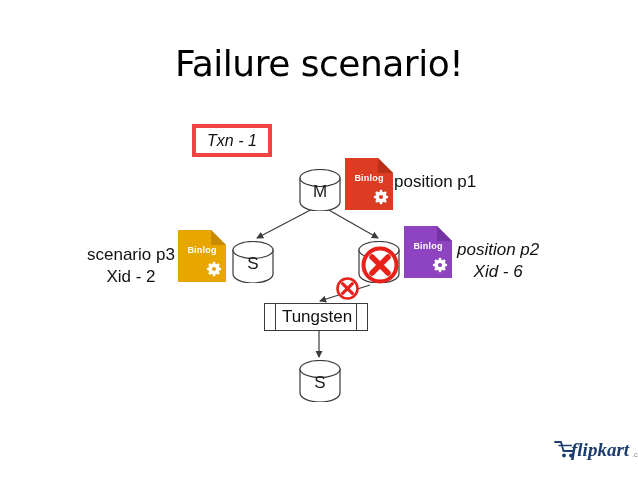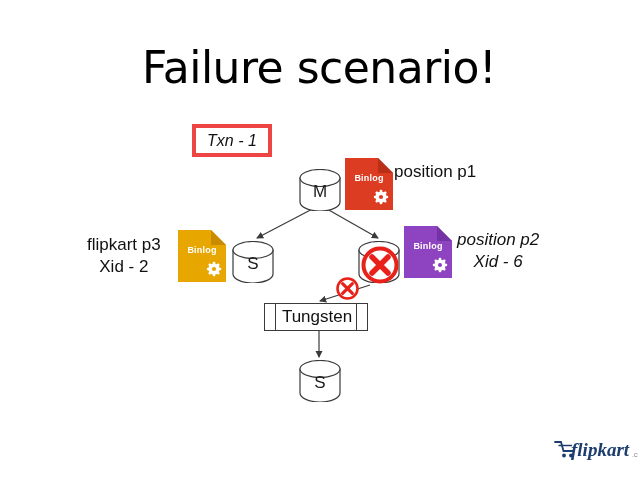--- a/index.html
+++ b/index.html
@@ -22,21 +22,21 @@
     background: #ffffff;
   }
 
   
   #slide-title {
     position: absolute;
     left: 0;
     top: 46px;
     width: 638px;
     text-align: center;
-    font-size: 44px;
+    font-size: 36px;
     font-weight: 400;
     letter-spacing: -0.5px;
     line-height: 1;
     color: #000000;
     font-family: "DejaVu Sans", sans-serif;
   }
 
   
   #txn-badge {
     position: absolute;
@@ -109,20 +109,21 @@
   #binlog-p2 { left: 404px; top: 226px; }
 
   
   .pos-label {
     position: absolute;
     font-size: 17px;
     line-height: 22px;
     color: #111111;
     white-space: nowrap;
     font-family: "Liberation Sans", sans-serif;
+    margin-top: 10px;
   }
   .pos-label .pos-line2 { display: block; text-align: center; }
   #label-p1 { left: 394px; top: 161px; text-align: left; }
   #label-p2 { left: 457px; top: 229px; text-align: left; font-style: italic; }
   #label-p3 { left: 87px;  top: 234px; text-align: left; }
 
   
   #tungsten-box {
     position: absolute;
     left: 264px;
@@ -275,21 +276,21 @@
   </div>
 
   <div class="pos-label" id="label-p1">
     <span>position p1</span>
   </div>
   <div class="pos-label" id="label-p2">
     <span>position p2</span>
     <span class="pos-line2">Xid - 6</span>
   </div>
   <div class="pos-label" id="label-p3">
-    <span>flipkart p3</span>
+    <span>scenario p3</span>
     <span class="pos-line2">Xid - 2</span>
   </div>
 
   <div id="tungsten-box">
     <div class="side-bar left"></div>
     <div class="side-bar right"></div>
     <div id="tungsten-label">Tungsten</div>
   </div>
 
   <div class="x-badge" id="x-badge-large">

